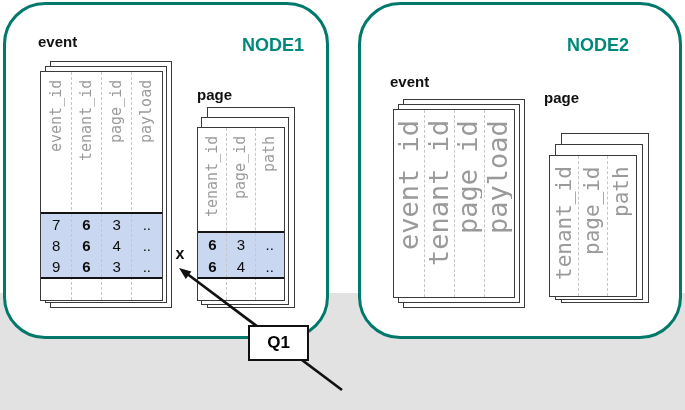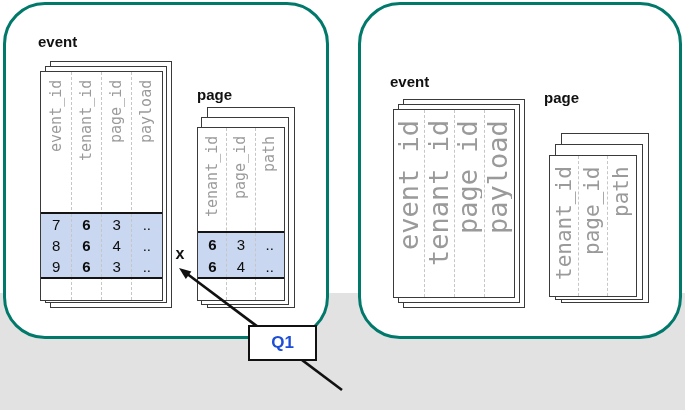--- a/index.html
+++ b/index.html
@@ -19,33 +19,35 @@
   .cl-n2e{font-size:27px;width:28px;line-height:28px;}
   .cl-n2p{font-size:21px;width:24px;line-height:24px;}
   .hl{position:absolute;left:0;right:0;background:#c9d7f1;border-top:2px solid #141414;
       border-bottom:2px solid #141414;box-sizing:border-box;display:flex;flex-direction:column;}
   .hrow{flex:1;display:flex;align-items:center;position:relative;}
   .hcell{flex:1;text-align:center;font:15px "Liberation Sans",sans-serif;color:#0d0d0d;}
   .bold{font-weight:700;}
   .xmark{position:absolute;left:171px;top:245px;width:18px;text-align:center;
          font:600 16px "Liberation Sans",sans-serif;color:#111;z-index:41;}
   .arrow{position:absolute;left:0;top:0;z-index:40;pointer-events:none;}
-  .qbox{position:absolute;left:248px;top:325px;width:69px;height:36px;background:#fff;
+  .qbox{position:absolute;left:248px;top:325px;width:61px;height:36px;background:#fff;
         border:2.5px solid #111;box-sizing:border-box;z-index:42;display:flex;
-        align-items:center;justify-content:center;font:700 17px "Liberation Sans",sans-serif;color:#1d4ed8;}
+        align-items:center;justify-content:center;font:700 17px "Liberation Sans",sans-serif;color:#000000;}
 </style>
 </head>
 <body>
 
 <div class="stage">
 
   <div class="band"></div>
 
   <div class="node" style="left:3px;width:326px;"></div>
   <div class="node" style="left:358px;width:324px;"></div>
+  <div class="node-label" style="left:234px;width:78px;">NODE1</div>
+  <div class="node-label" style="left:566px;width:64px;">NODE2</div>
 
   <div class="tbl-title" style="left:38px;top:33px;width:100px;">event</div>
   <div class="sheet" style="left:50px;top:61px;width:122px;height:247px;"></div>
   <div class="sheet" style="left:45px;top:66px;width:122px;height:237px;"></div>
   <div class="sheet" style="left:40px;top:71px;width:123px;height:230px;">
     <i class="sep" style="left:30px;"></i>
     <i class="sep" style="left:60px;"></i>
     <i class="sep" style="left:90px;"></i>
     <div class="clabel cl-n1" style="left:5px;top:8px;height:128px;">event_id</div>
     <div class="clabel cl-n1" style="left:35px;top:8px;height:128px;">tenant_id</div>

